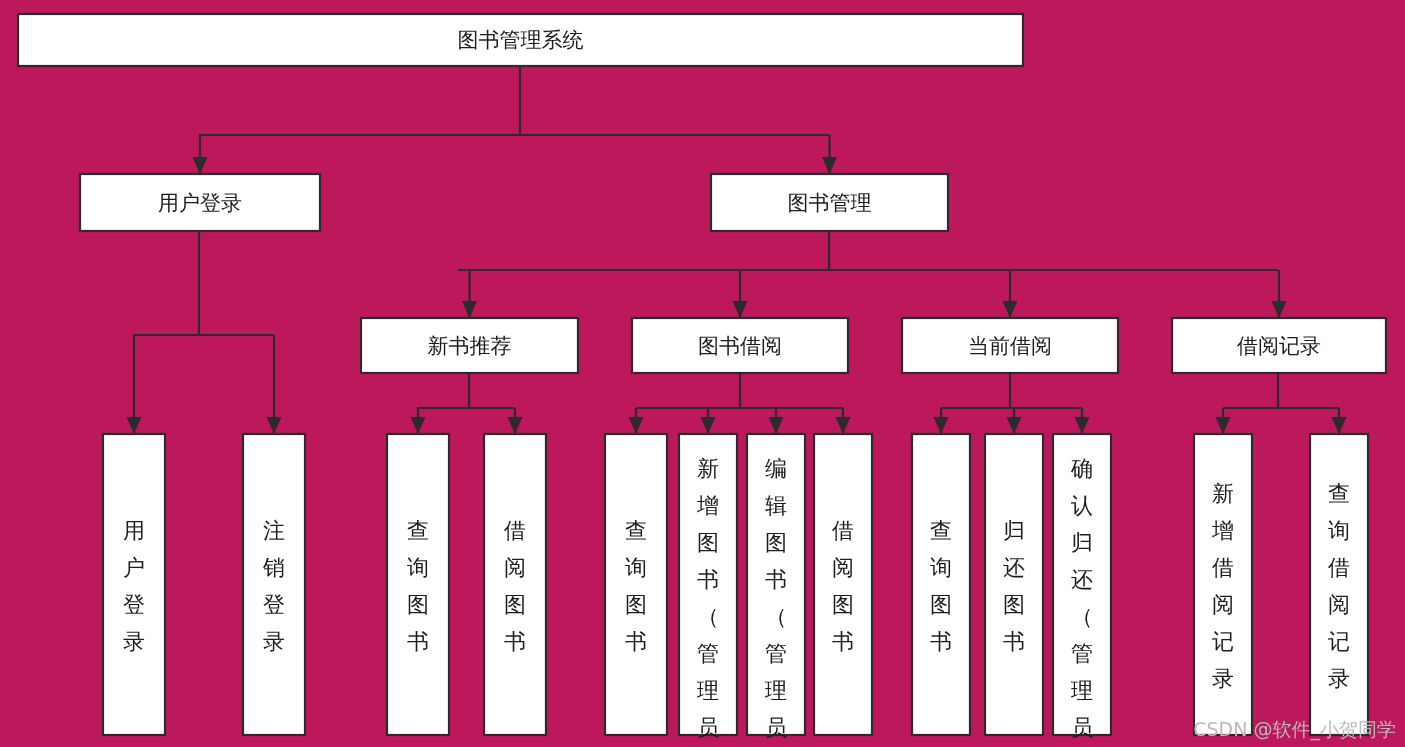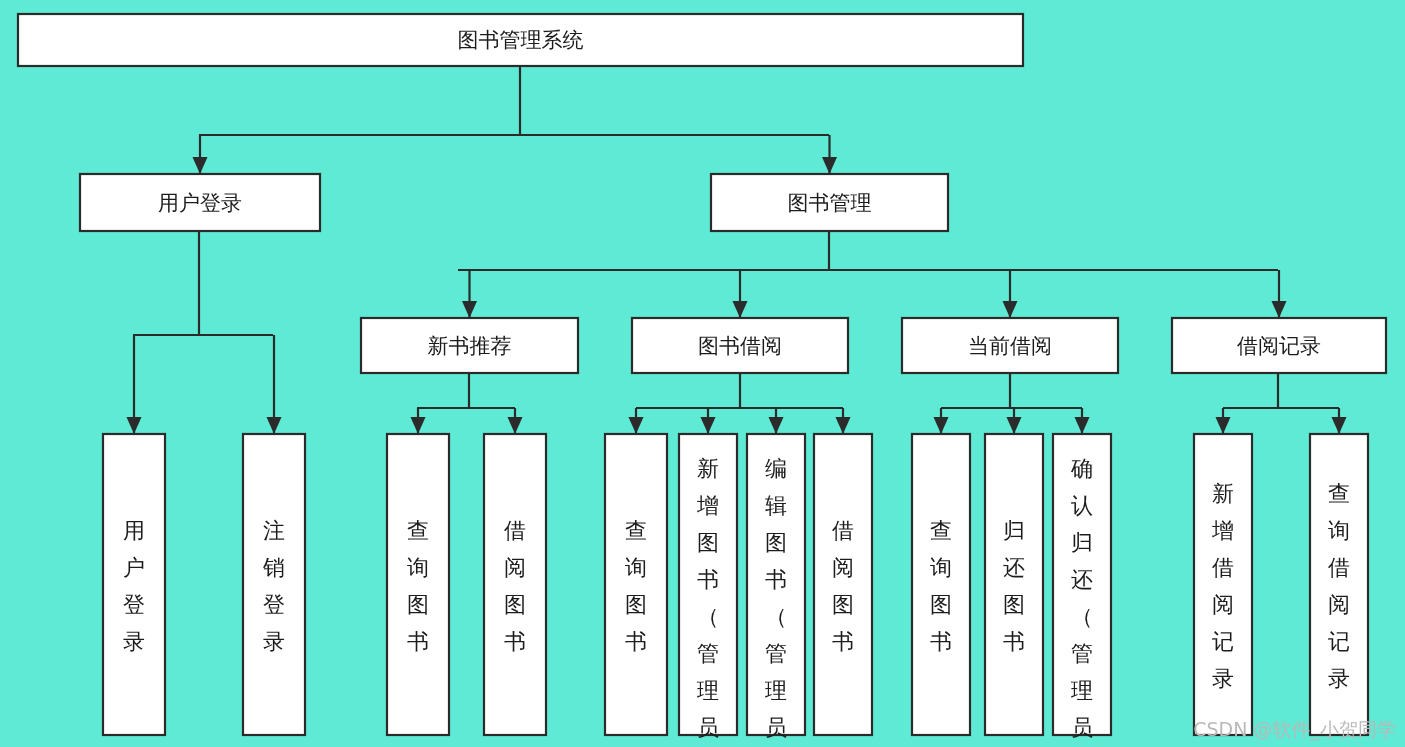--- a/index.html
+++ b/index.html
@@ -8,21 +8,21 @@
     padding: 0;
     background: #ffffff;
   }
   body {
     font-family: "Liberation Sans", "DejaVu Sans", sans-serif;
   }
   #diagram-root {
     position: relative;
     width: 1405px;
     height: 747px;
-    background: #5eead4;
+    background: #be185d;
     overflow: hidden;
   }
   #diagram-svg {
     position: absolute;
     left: 0;
     top: 0;
     width: 1405px;
     height: 747px;
     display: block;
   }

